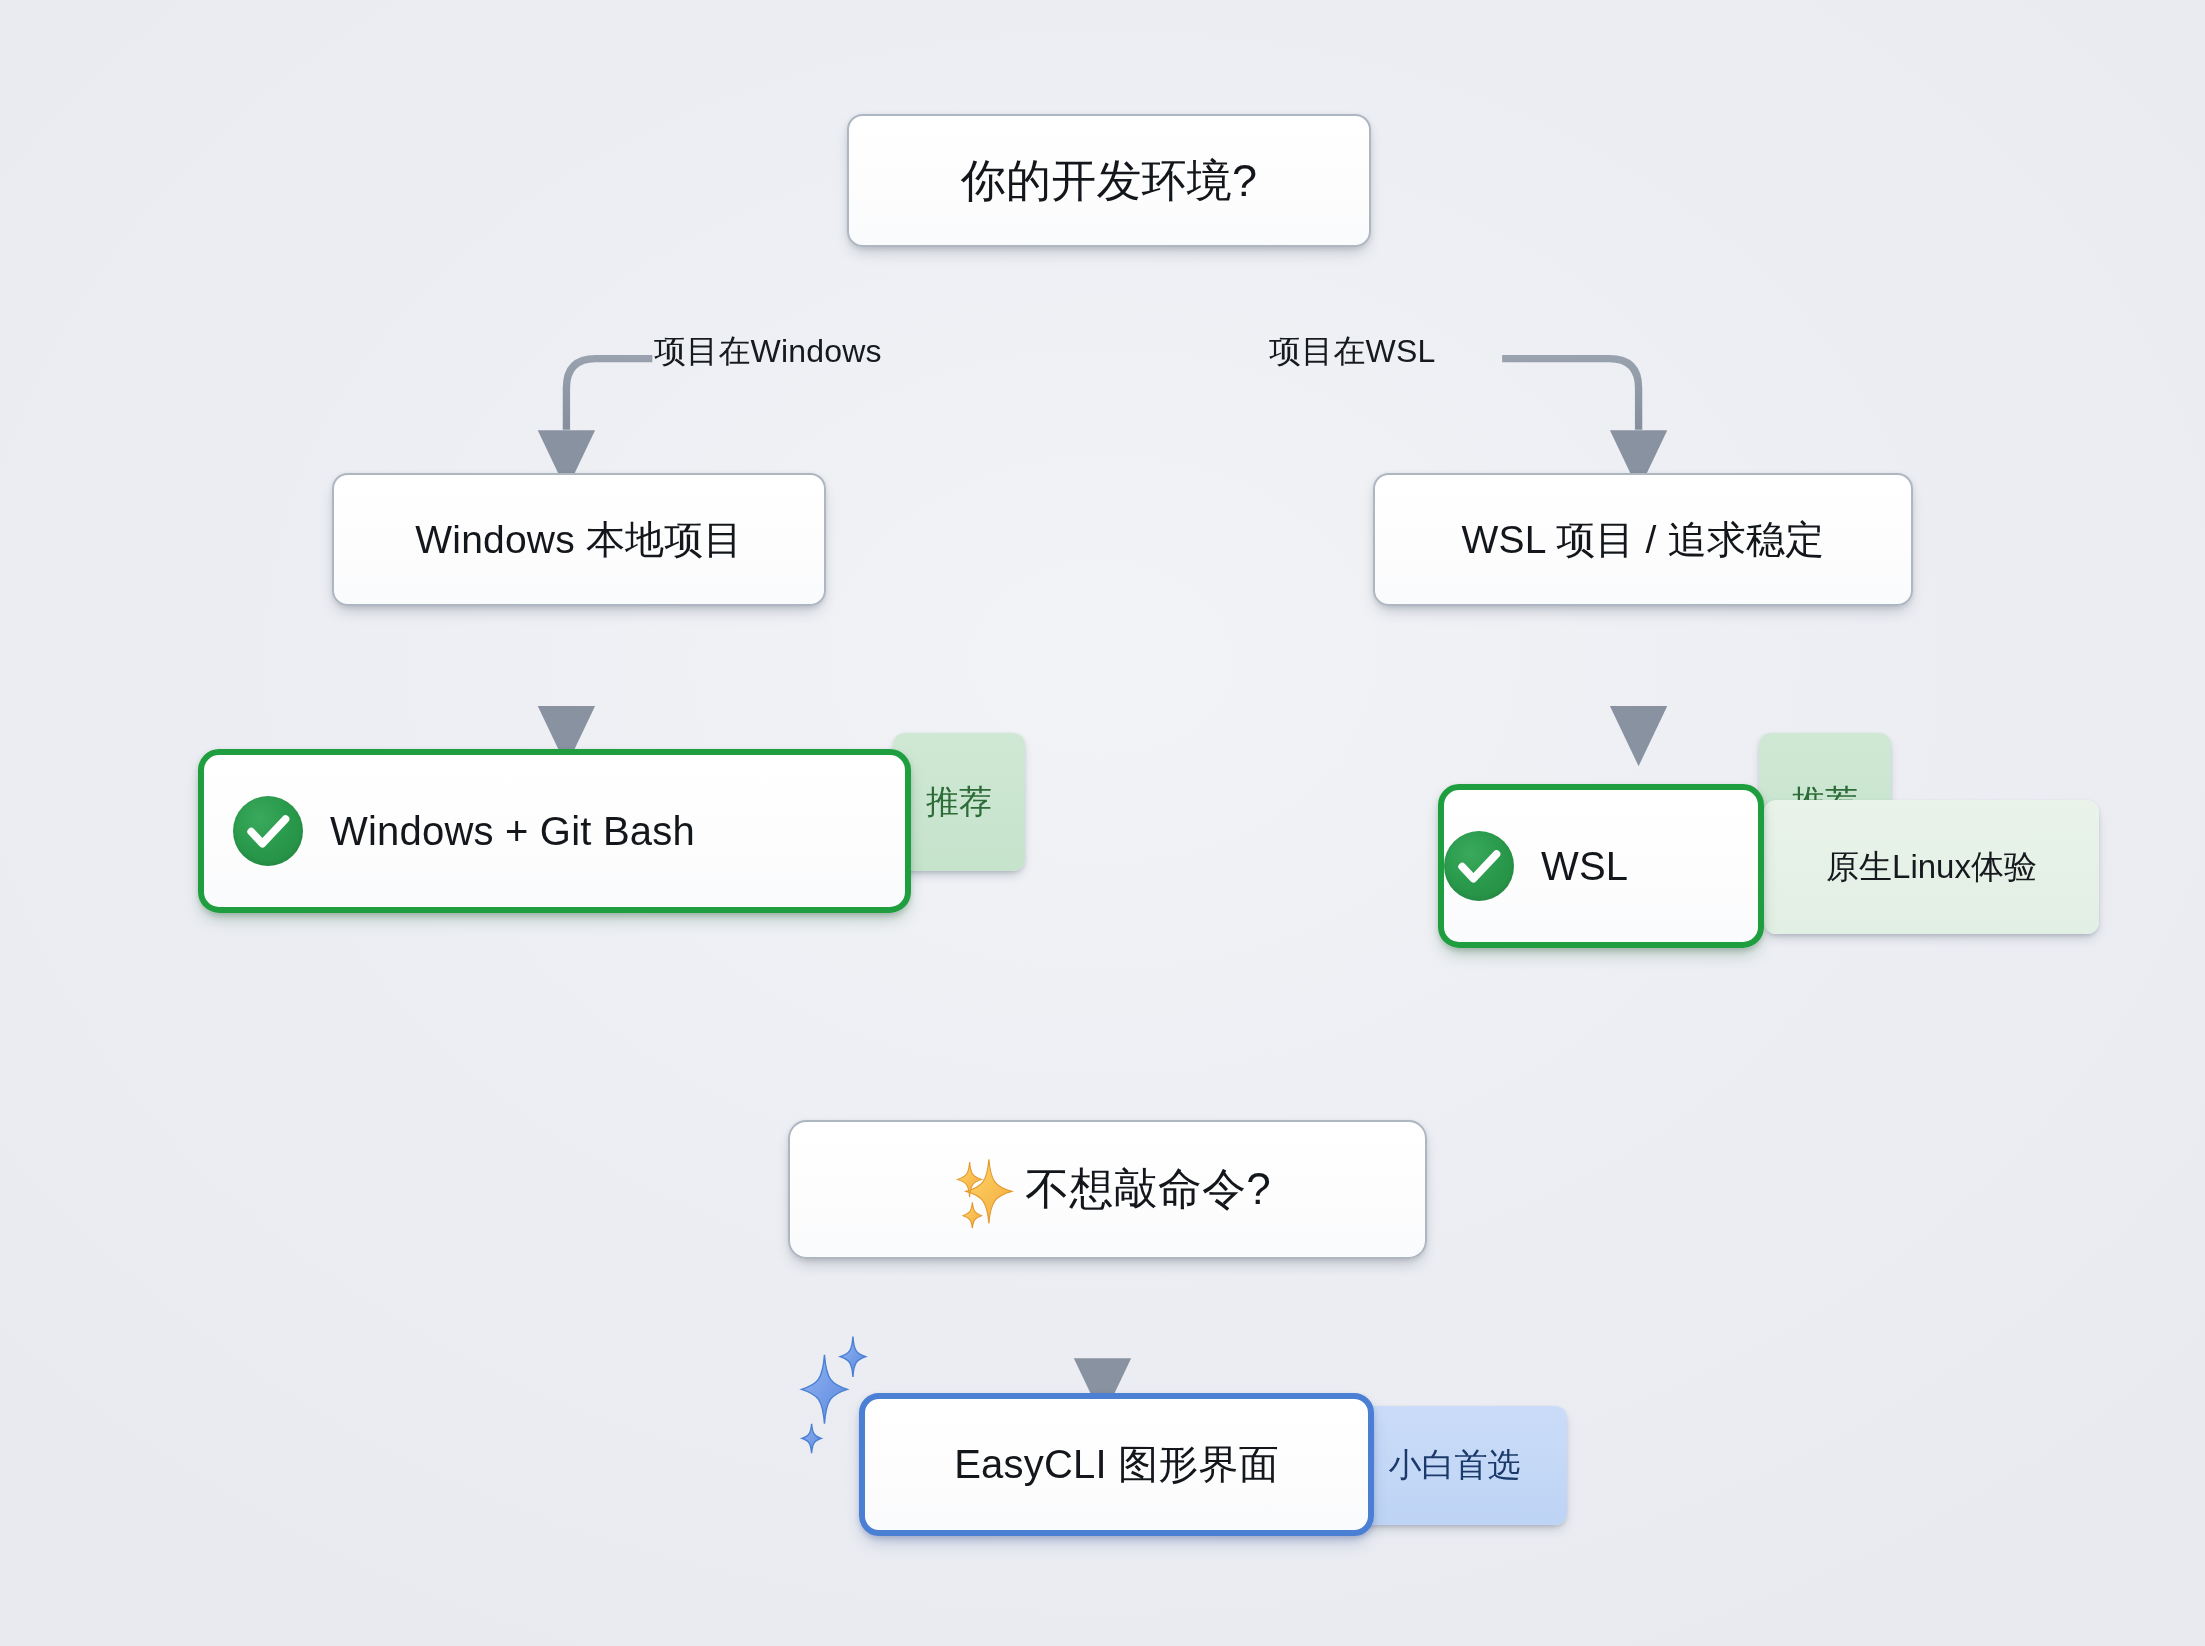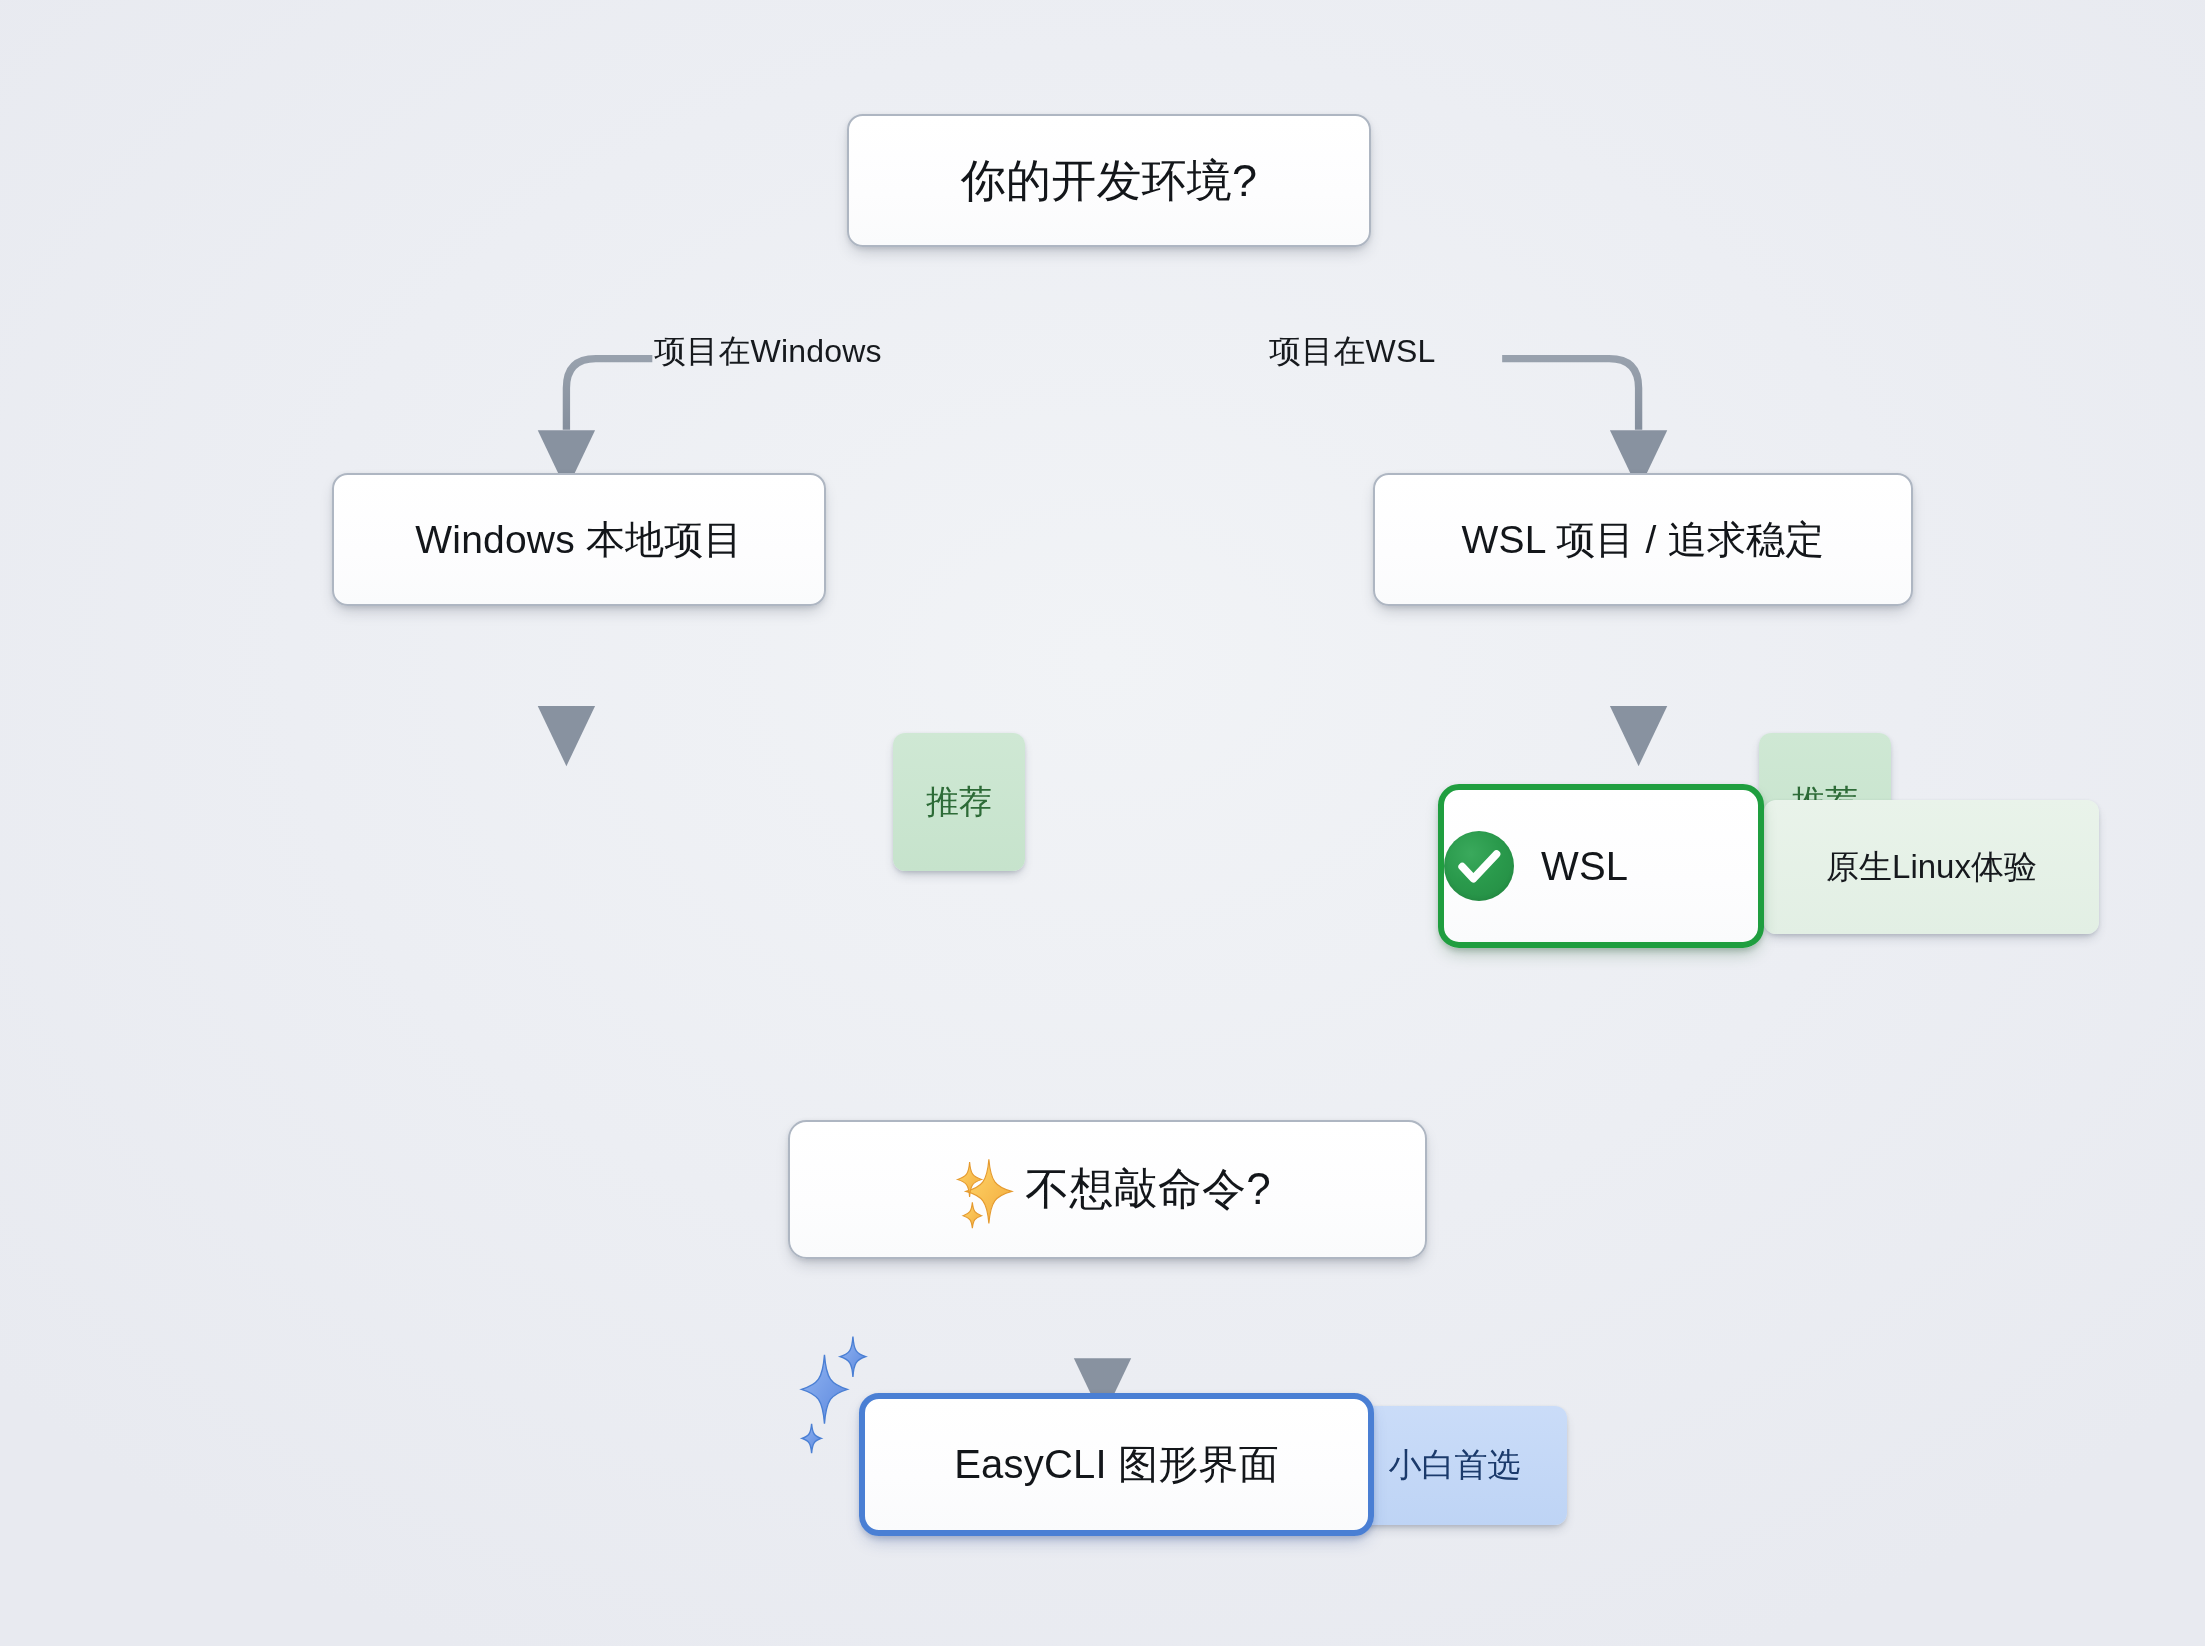--- a/index.html
+++ b/index.html
@@ -170,20 +170,28 @@
   <div class="edge-label" style="left:1269px; top:330px; font-size:32px;">项目在WSL</div>
 
   <div class="node plain" style="left:332px; top:473px; width:494px; height:133px; font-size:39px;">
     <span class="node-label">Windows 本地项目</span>
   </div>
 
   <div class="node plain" style="left:1373px; top:473px; width:540px; height:133px; font-size:39px;">
     <span class="node-label">WSL 项目 / 追求稳定</span>
   </div>
 
+  <div class="node rec" style="left:198px; top:749px; width:713px; height:164px; font-size:40px; padding-left:29px; gap:27px;">
+    <span class="check-circle">
+      <svg width="70" height="70" viewBox="0 0 100 100" aria-hidden="true">
+        <path d="M26 51 L42 68 L75 33" fill="none" stroke="#ffffff" stroke-width="11" stroke-linecap="round" stroke-linejoin="round"></path>
+      </svg>
+    </span>
+    <span class="node-label">Windows + Git Bash</span>
+  </div>
 
   <div class="badge rec-badge" style="left:893px; top:733px; width:132px; height:138px; font-size:33px;">推荐</div>
 
 
   <div class="node rec" style="left:1438px; top:749px; width:326px; height:164px; font-size:40px; gap:27px;margin-top:35px;">
     <span class="check-circle">
       <svg width="70" height="70" viewBox="0 0 100 100" aria-hidden="true">
         <path d="M26 51 L42 68 L75 33" fill="none" stroke="#ffffff" stroke-width="11" stroke-linecap="round" stroke-linejoin="round"></path>
       </svg>
     </span>

